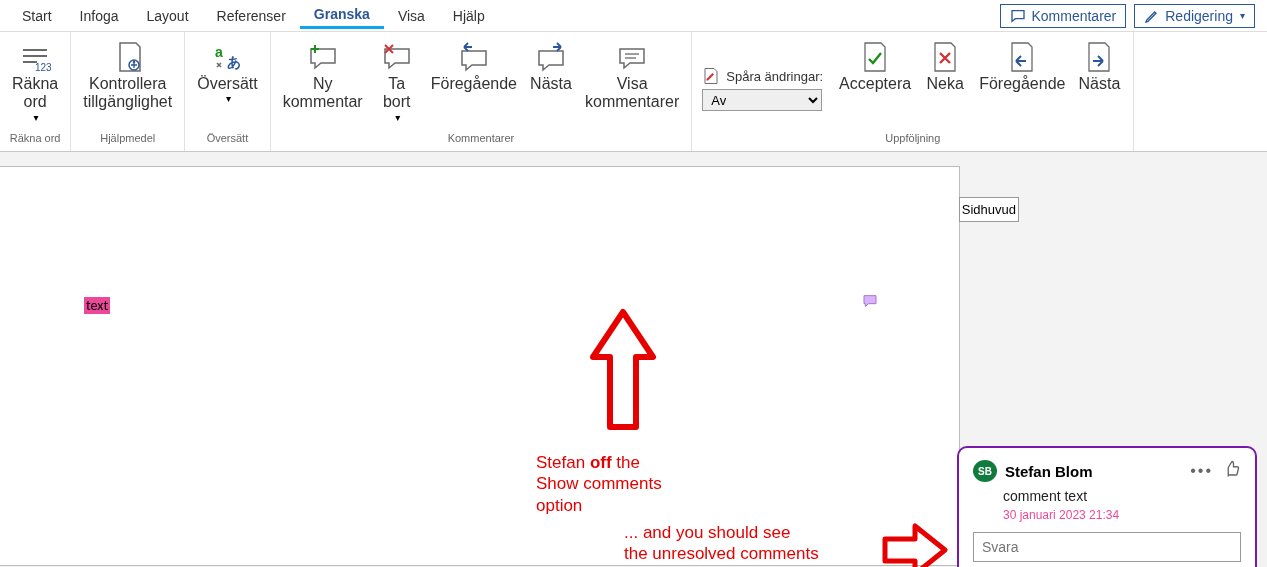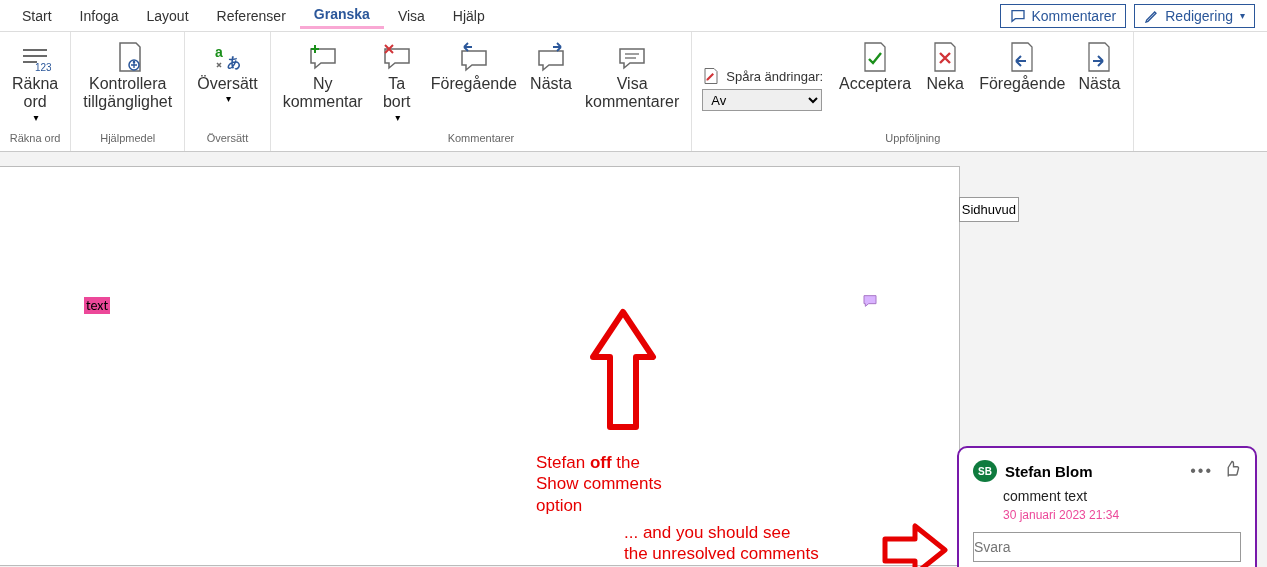--- a/index.html
+++ b/index.html
@@ -1,20 +1,20 @@
 <!DOCTYPE html>
 <html><head>
   <meta charset="utf-8">
   <style>
     * { margin: 0; padding: 0; box-sizing: border-box; font-family: 'Segoe UI', Tahoma, sans-serif; }
     body { background: #fff; width: 1267px; height: 567px; overflow: hidden; position: relative; }
     
     .tabs-row { display: flex; align-items: center; height: 32px; padding: 0 8px; border-bottom: 1px solid #ddd; }
     .tab { padding: 4px 14px; font-size: 14px; color: #333; cursor: pointer; }
-    .tab.active { color: #2b579a; border-bottom: 3px solid #f9a8d4; font-weight: 600; }
+    .tab.active { color: #2b579a; border-bottom: 3px solid #0ea5e9; font-weight: 600; }
     .tabs-spacer { flex: 1; }
     .top-right-btn { display: flex; align-items: center; gap: 5px; margin: 0 4px; padding: 3px 9px; border: 1px solid #2b579a; color: #2b579a; font-size: 14px; cursor: pointer; font-weight: 500; }
     .top-right-btn svg { flex-shrink: 0; }
 
     .ribbon { display: flex; height: 120px; border-bottom: 1px solid #c8c8c8; background: #fff; }
     .ribbon-group { display: flex; flex-direction: column; align-items: center; padding: 3px 6px; border-right: 1px solid #e1e1e1; }
     .ribbon-group-items { display: flex; flex: 1; align-items: flex-start; }
     .ribbon-btn { display: flex; flex-direction: column; align-items: center; justify-content: flex-start; width: auto; min-width: 56px; padding: 4px 6px; cursor: pointer; text-align: center; }
     .ribbon-btn .icon-wrap { height: 36px; display:flex; align-items:center; justify-content:center; }
     .ribbon-btn-label { font-size: 16px; color: #333; line-height: 1.15; text-align: center; white-space: pre-line; }
@@ -34,21 +34,21 @@
     .arrow-up { position:absolute; left:588px; top:155px; }
     .arrow-right { position:absolute; left:880px; top:370px; }
 
     .comment-card { position:absolute; right:10px; top:294px; width:300px; border:2.5px solid #7719aa; border-radius:10px; background:#fff; padding:12px 14px 14px; }
     .comment-head { display:flex; align-items:center; gap:8px; }
     .avatar { width:24px; height:22px; border-radius:50%; background:#0f7b3e; color:#fff; font-size:10px; font-weight:600; display:flex; align-items:center; justify-content:center; }
     .comment-author { font-weight:700; font-size:15px; flex:1; }
     .comment-head-actions { display:flex; align-items:center; gap:10px; color:#666; }
     .comment-body { font-size:14px; margin:6px 0 4px 30px; color:#222; }
     .comment-date { font-size:12px; color:#ec4899; margin:0 0 10px 30px; }
-    .reply-box { width:100%; border:1px solid #999; padding:6px 0; font-size:14px; color:#666; background:#fff; }
+    .reply-box { width:100%; border:1px solid #999; padding:6px 8px; font-size:14px; color:#666; background:#fff; }
     .dropdown-caret { font-size:10px; margin-left:2px; }
   </style>
 </head>
 <body>
 
 <div class="tabs-row">
   <div class="tab">Start</div>
   <div class="tab">Infoga</div>
   <div class="tab">Layout</div>
   <div class="tab">Referenser</div>

